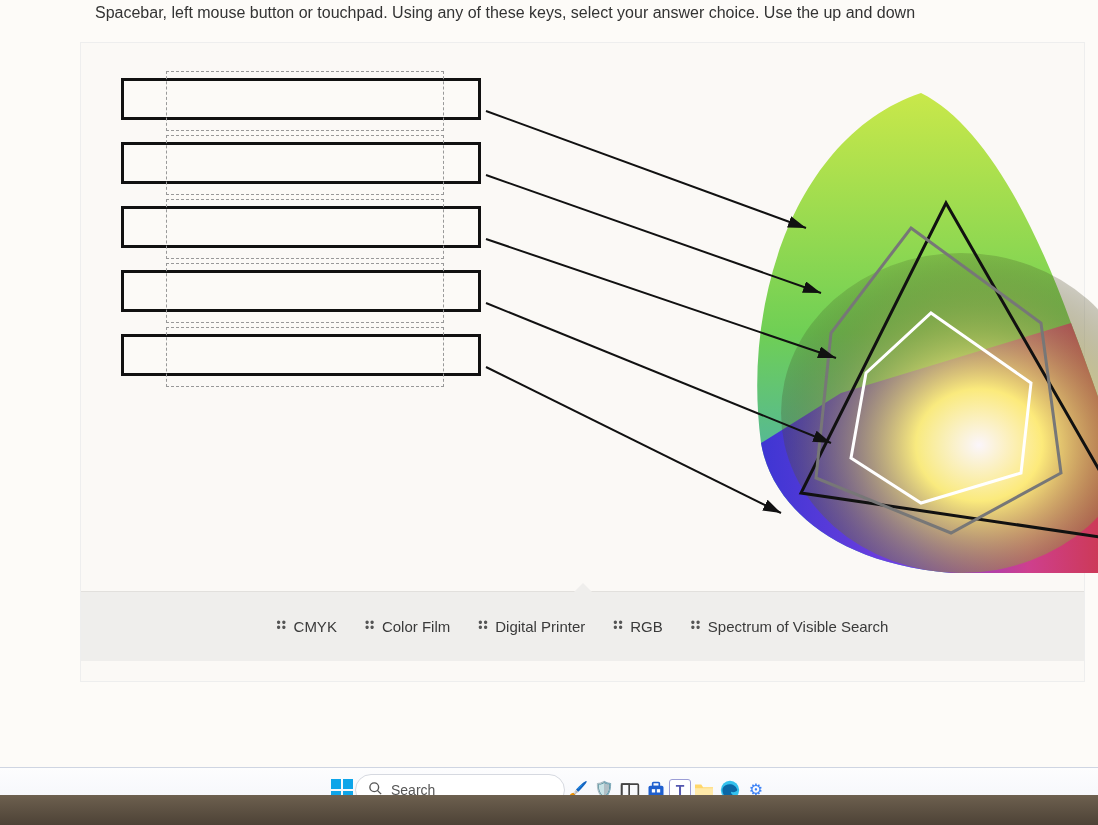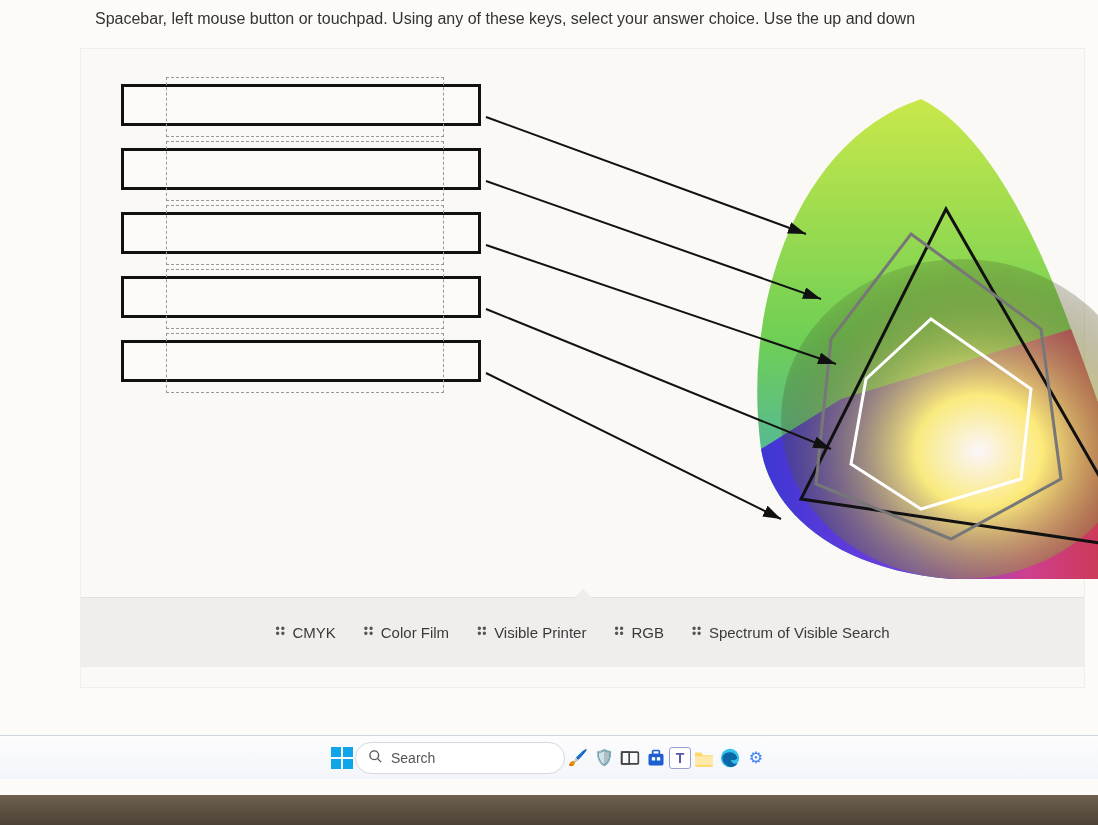--- a/index.html
+++ b/index.html
@@ -6,21 +6,21 @@
   body {
     font-family: Arial, Helvetica, sans-serif;
     background: #fdfbf8;
     width: 1098px;
     height: 825px;
     overflow: hidden;
     position: relative;
     color: #3a3a3a;
   }
   .instructions {
-    padding: 8px 30px 8px 95px;
+    padding: 2px 30px 8px 95px;
     font-size: 16px;
     color: #333;
     line-height: 1.35;
   }
   .content-wrap {
     margin: 10px 0 12px 80px;
     width: 1005px;
     background: #fbf9f6;
     border: 1px solid #eee;
     position: relative;
@@ -100,21 +100,21 @@
     font-size:12px;
     line-height:5px;
   }
   .grip::before{content:"\2022\2022";display:block;}
   .grip::after{content:"\2022\2022";display:block;}
 
   
   .taskbar {
     position: absolute;
     left: 0; right: 0;
-    bottom: 46px;
+    bottom: 14px;
     height: 44px;
     background: linear-gradient(#fdfdfe,#f3f5fa);
     border-top: 1px solid #cfd5e2;
     display: flex;
     align-items: center;
     justify-content: center;
   }
   .desk-strip {
     position:absolute;
     left:0;right:0;bottom:0;height:30px;
@@ -220,21 +220,21 @@
     <div class="choice">
       <span class="grip"></span>
       <span>CMYK</span>
     </div>
     <div class="choice">
       <span class="grip"></span>
       <span>Color Film</span>
     </div>
     <div class="choice">
       <span class="grip"></span>
-      <span>Visible Printer</span>
+      <span>Digital Printer</span>
     </div>
     <div class="choice">
       <span class="grip"></span>
       <span>RGB</span>
     </div>
     <div class="choice">
       <span class="grip"></span>
       <span>Spectrum of Visible Search</span>
     </div>
   </div>

